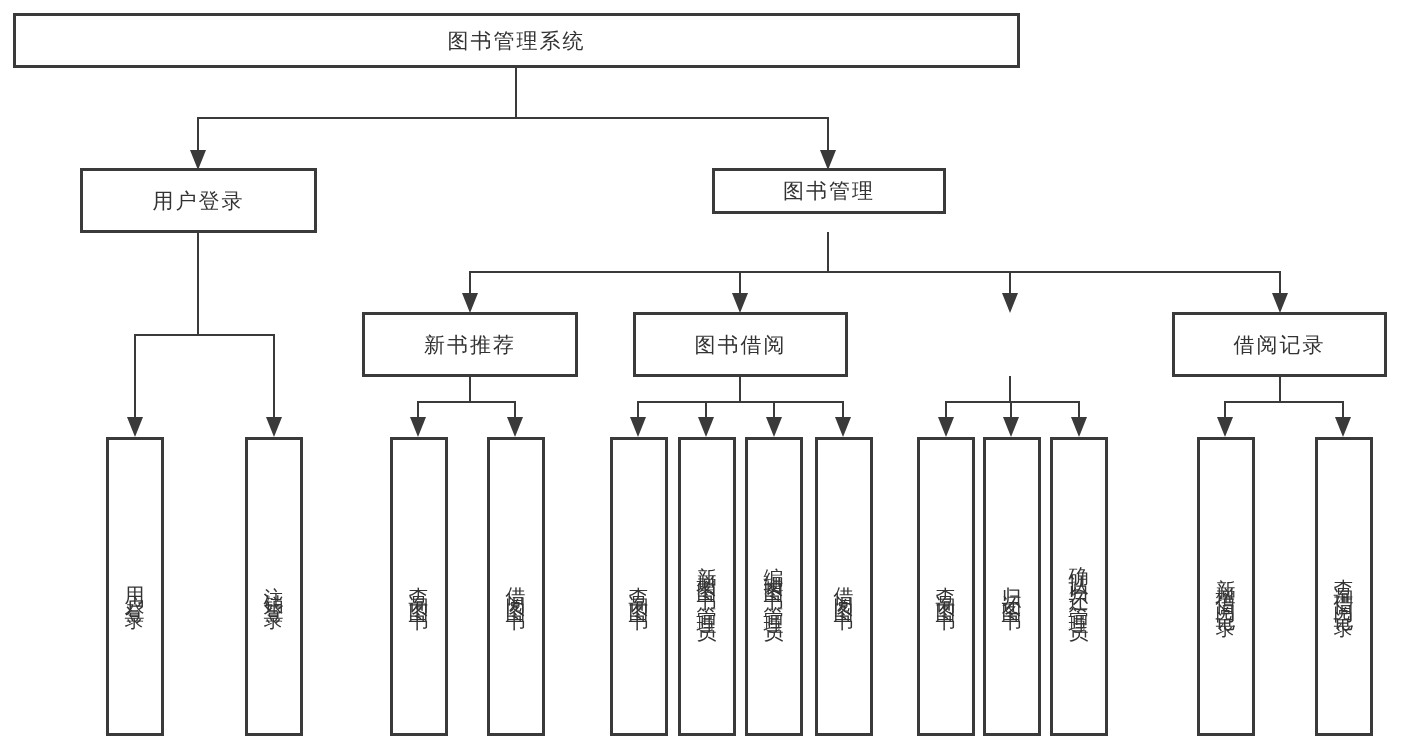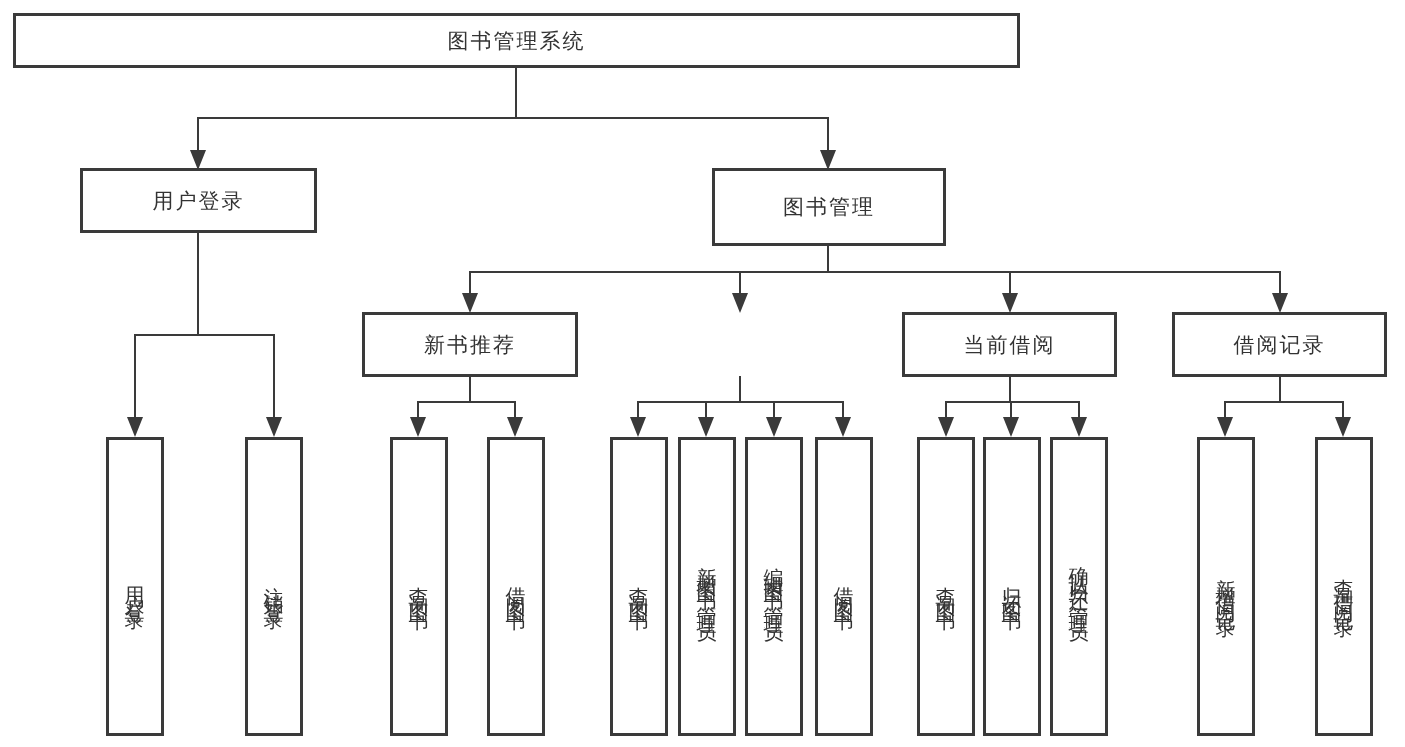--- a/index.html
+++ b/index.html
@@ -10,21 +10,21 @@
        display:flex;align-items:center;justify-content:center;z-index:2;color:#333333;}
   .hbox{font-size:21px;letter-spacing:2px;}
   .vbox{width:58px;top:437px;height:299px;}
   .vbox .vlabel{writing-mode:vertical-rl;text-orientation:mixed;font-size:20px;
        letter-spacing:8px;line-height:1.1;color:#333333;}
   .watermark{position:absolute;left:1150px;top:714px;z-index:3;font-size:21px;
        color:rgba(155,155,155,0.78);letter-spacing:1px;white-space:nowrap;}
   
   .b-root{left:13px;top:13px;width:1007px;height:55px;}
   .b-login{left:80px;top:168px;width:237px;height:65px;}
-  .b-mgmt{left:712px;top:168px;width:234px;height:78px;}
+  .b-mgmt{left:712px;top:168px;width:234px;height:46px;}
   .b-g0{left:362px;top:312px;width:216px;height:65px;font-family:Liberation Serif, serif;}
   .b-g1{left:633px;top:312px;width:215px;height:65px;}
   .b-g2{left:902px;top:312px;width:215px;height:65px;}
   .b-g3{left:1172px;top:312px;width:215px;height:65px;}
   
   .v1{left:106px;}  .v2{left:245px;}
   .v3{left:390px;}  .v4{left:487px;}
   .v5{left:610px;}  .v6{left:678px;} .v7{left:745px;} .v8{left:815px;}
   .v9{left:917px;}  .v10{left:983px;} .v11{left:1050px;}
   .v12{left:1197px;} .v13{left:1315px;}
@@ -107,22 +107,22 @@
   <div class="box hbox b-login">
     <span>用户登录</span>
   </div>
   <div class="box hbox b-mgmt">
     <span>图书管理</span>
   </div>
 
   <div class="box hbox b-g0">
     <span>新书推荐</span>
   </div>
-  <div class="box hbox b-g2">
-    <span>当前借阅</span>
+  <div class="box hbox b-g1">
+    <span>图书借阅</span>
   </div>
   <div class="box hbox b-g3">
     <span>借阅记录</span>
   </div>
 
   <div class="box vbox v1">
     <span class="vlabel">用户登录</span>
   </div>
   <div class="box vbox v2">
     <span class="vlabel">注销登录</span>

